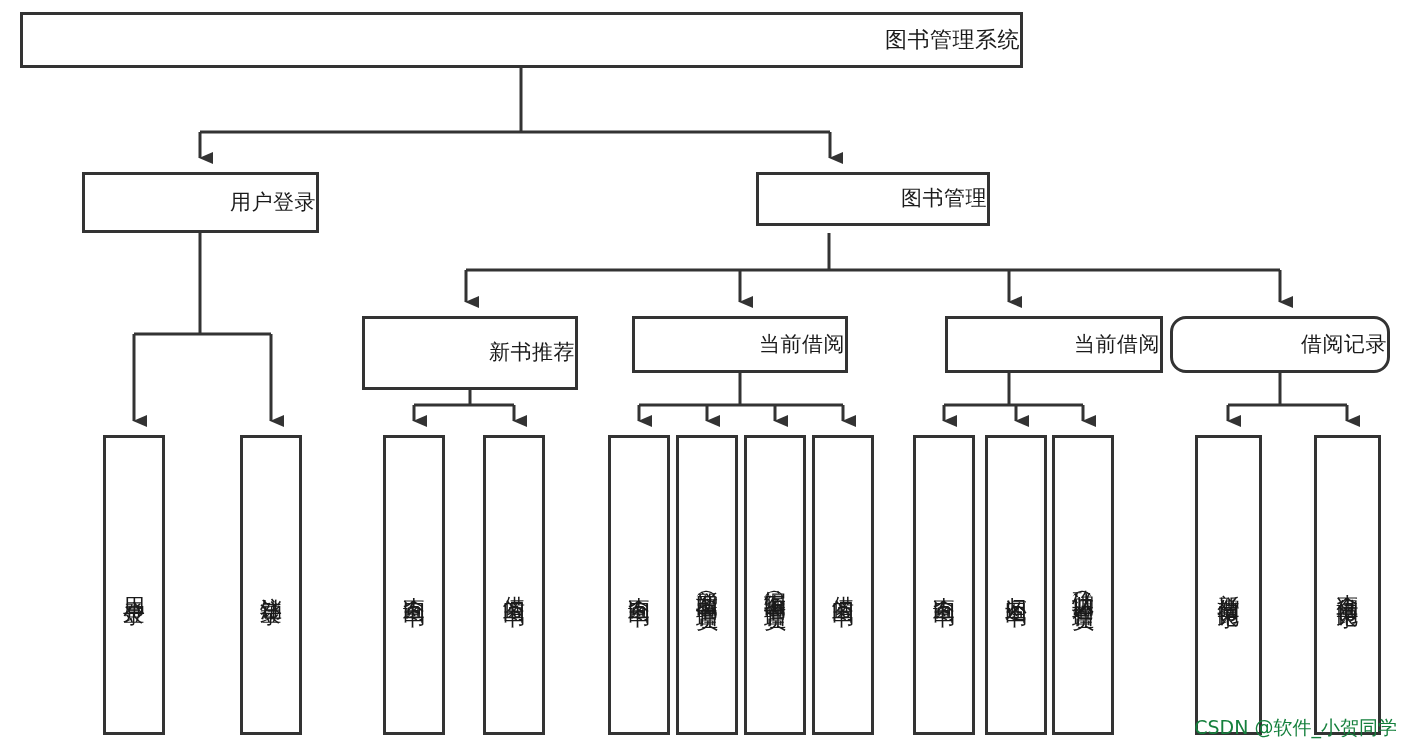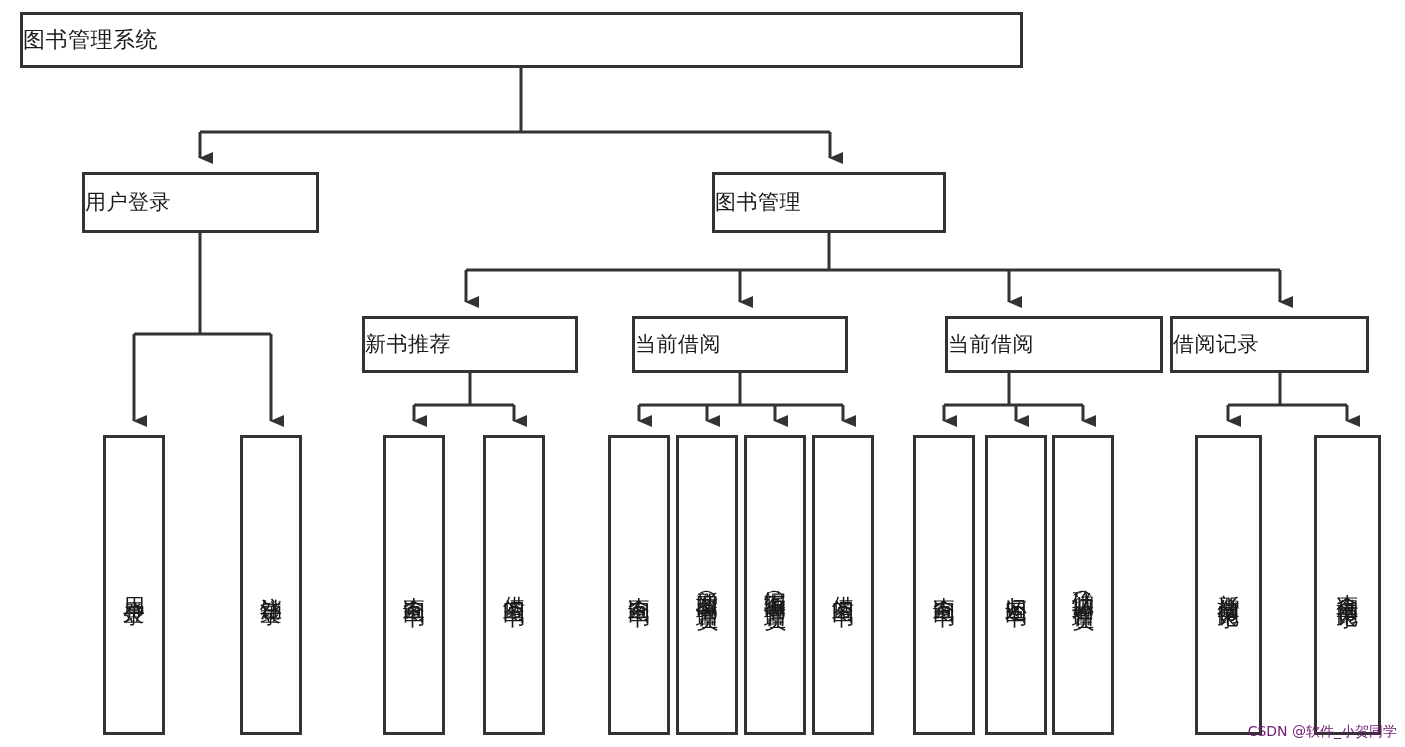--- a/index.html
+++ b/index.html
@@ -28,21 +28,21 @@
     pointer-events: none;
   }
   
   .node {
     position: absolute;
     box-sizing: border-box;
     background: #ffffff;
     border: 3px solid #333333;
     display: flex;
     align-items: center;
-    justify-content: flex-start;
+    justify-content: flex-end;
     color: #1a1a1a;
     z-index: 2;
   }
   .node .lbl {
     display: block;
     text-align: center;
     line-height: 1.12;
     letter-spacing: 0.5px;
     white-space: nowrap;
   }
@@ -64,22 +64,22 @@
     font-size: 22px;
     line-height: 1.0;
     letter-spacing: 3px;
     white-space: nowrap;
   }
   
   #watermark {
     position: absolute;
     right: 8px;
     bottom: 6px;
-    font-size: 14px;
-    color: #701a75;
+    font-size: 19px;
+    color: #15803d;
     z-index: 5;
     user-select: none;
     white-space: nowrap;
     margin-left: 25px;
   }
 </style>
 </head>
 <body>
 
 <div id="canvas">
@@ -135,35 +135,35 @@
   </svg>
 
   <div class="node horiz root" id="node-root" style="left: 20px; top: 12px; width: 1003px; height: 56px;">
     <span class="lbl">图书管理系统</span>
   </div>
 
   <div id="level1-layer">
       <div class="node horiz" style="left: 82px; top: 172px; width: 237px; height: 61px;">
         <span class="lbl">用户登录</span>
       </div>
-      <div class="node horiz" style="left: 712px; top: 172px; width: 234px; height: 61px;">
+      <div class="node horiz" style="left: 756px; top: 172px; width: 234px; height: 54px;">
         <span class="lbl">图书管理</span>
       </div>
     </div>
   <div id="level2-layer">
-      <div class="node horiz" style="left: 362px; top: 316px; width: 216px; height: 57px;">
+      <div class="node horiz" style="left: 362px; top: 316px; width: 216px; height: 74px;">
         <span class="lbl">新书推荐</span>
       </div>
       <div class="node horiz" style="left: 632px; top: 316px; width: 216px; height: 57px;">
         <span class="lbl">当前借阅</span>
       </div>
       <div class="node horiz" style="left: 900px; top: 316px; width: 218px; height: 57px; margin-left: 45px;">
         <span class="lbl">当前借阅</span>
       </div>
-      <div class="node horiz" style="left: 1170px; top: 316px; width: 199px; height: 57px;">
+      <div class="node horiz" style="left: 1170px; top: 316px; width: 220px; height: 57px; border-radius: 16px;">
         <span class="lbl">借阅记录</span>
       </div>
     </div>
   <div id="leaf-layer">
       <div class="node vert" style="left: 103px; top: 435px; width: 62px; height: 300px;">
         <span class="lbl">用户登录</span>
       </div>
       <div class="node vert" style="left: 240px; top: 435px; width: 62px; height: 300px;">
         <span class="lbl">注销登录</span>
       </div>

